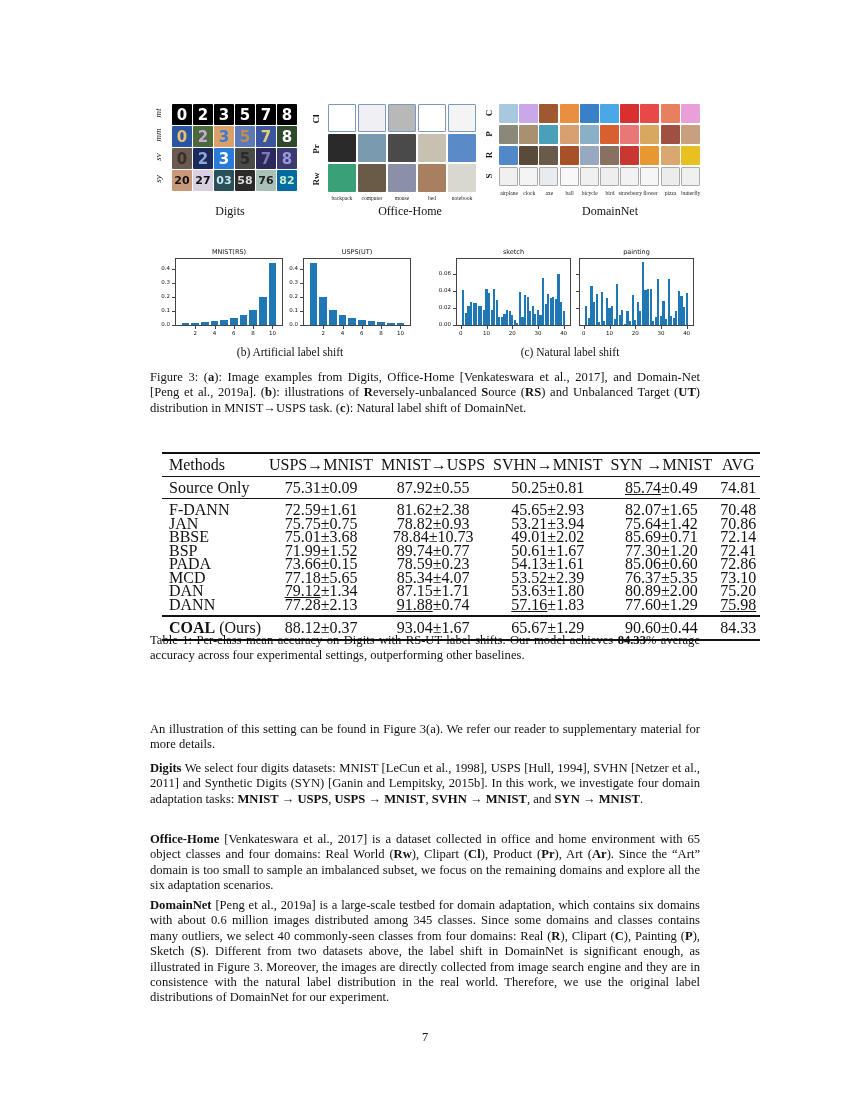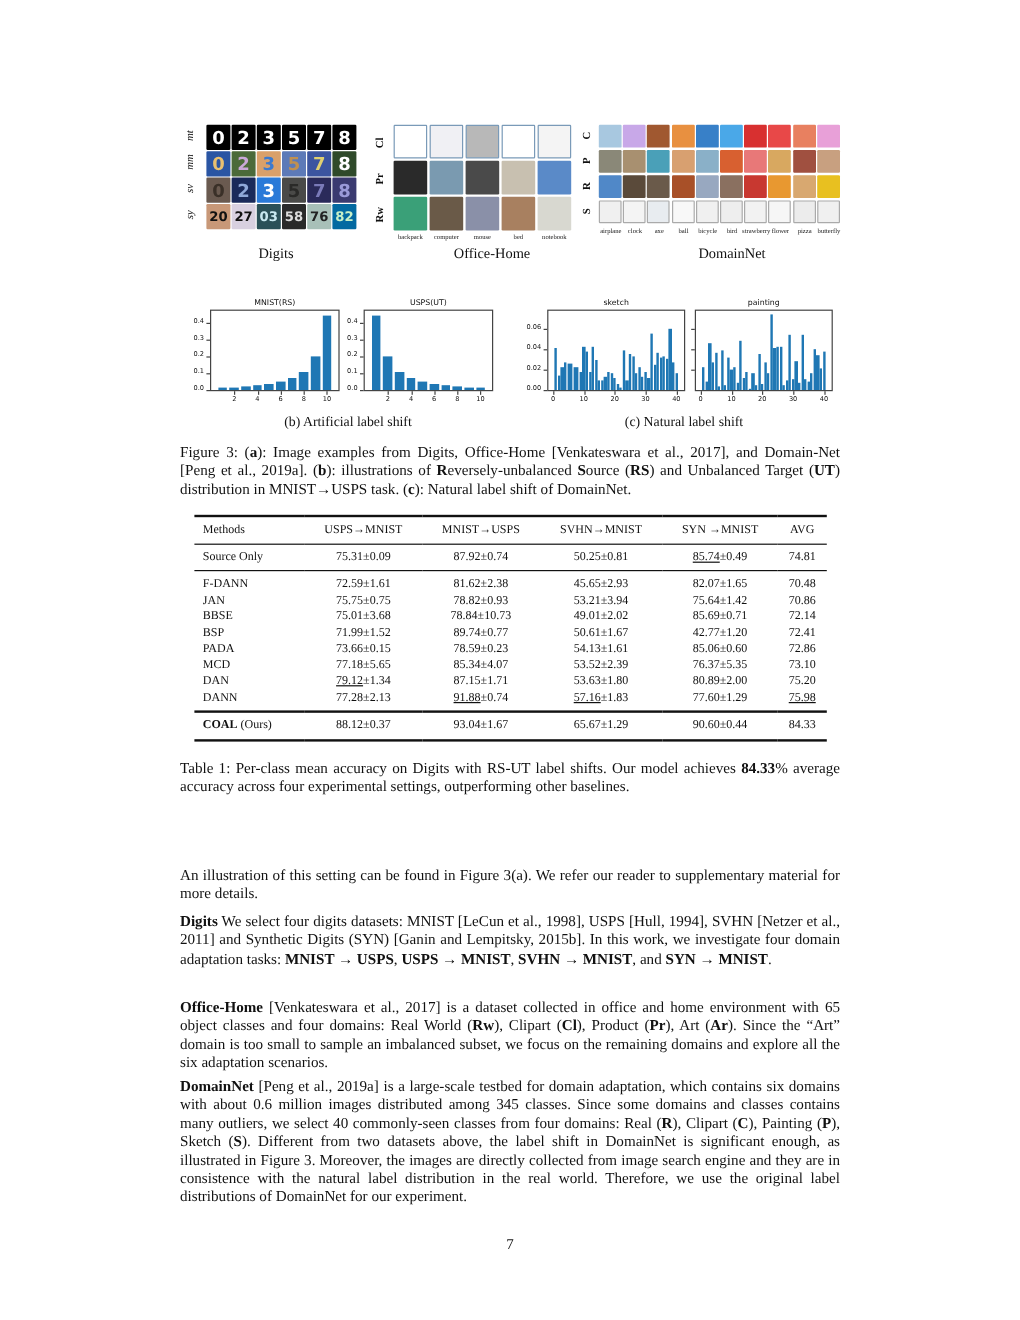--- a/index.html
+++ b/index.html
@@ -27,21 +27,21 @@
   .ytick { position: absolute; font-size: 5.5px; text-align: right; width: 22px; }
   .xtick { position: absolute; font-size: 5.5px; text-align: center; width: 16px; }
   .tickmark-y { position: absolute; width: 3px; height: 1px; background: #444; }
   .tickmark-x { position: absolute; width: 1px; height: 3px; background: #444; }
 
   
   .para { position: absolute; left: 150px; width: 550px; font-size: 12.6px; line-height: 15.4px; text-align: justify; }
   .para b { font-weight: bold; }
 
   
-  .tbl { position: absolute; left: 162px; top: 429px; width: 527px; border-collapse: collapse; font-size: 10px; }
+  .tbl { position: absolute; left: 162px; top: 452px; width: 527px; border-collapse: collapse; font-size: 16px; }
   .tbl td, .tbl th { font-weight: normal; padding: 0 4px; height: 13.5px; line-height: 13.5px; white-space: nowrap; }
   .tbl th { height: 22px; line-height: 22px; }
   .tbl td.m, .tbl th.m { text-align: left; padding-left: 7px; }
   .tbl td.c, .tbl th.c { text-align: center; }
   .tbl tr.top th { border-top: 2px solid #111; }
   .tbl tr.hdr-end th { border-bottom: 1px solid #111; }
   .tbl tr.src td { height: 21px; line-height: 21px; border-bottom: 1px solid #111; }
   .tbl tr.first td { padding-top: 4px; }
   .tbl tr.last td { padding-bottom: 4px; }
   .tbl tr.ours td { height: 22px; line-height: 22px; border-top: 2px solid #111; border-bottom: 2px solid #111; }
@@ -428,21 +428,21 @@
     <th class="m">Methods</th>
     <th class="c">USPS→MNIST</th>
     <th class="c">MNIST→USPS</th>
     <th class="c">SVHN→MNIST</th>
     <th class="c">SYN →MNIST</th>
     <th class="c">AVG</th>
   </tr>
   <tr class="src">
     <td class="m">Source Only</td>
     <td class="c">75.31±0.09</td>
-    <td class="c">87.92±0.74</td>
+    <td class="c">87.92±0.55</td>
     <td class="c">50.25±0.81</td>
     <td class="c"><span class="u">85.74</span><span>±0.49</span></td>
     <td class="c">74.81</td>
   </tr>
   </tbody>
     <tbody id="tbl-body">
       <tr class="first">
         <td class="m">F-DANN</td>
         <td class="c"><span>72.59</span><span>±1.61</span></td>
         <td class="c"><span>81.62</span><span>±2.38</span></td>
@@ -464,21 +464,21 @@
         <td class="c"><span>78.84</span><span>±10.73</span></td>
         <td class="c"><span>49.01</span><span>±2.02</span></td>
         <td class="c">85.69±0.71</td>
         <td class="c"><span>72.14</span></td>
       </tr>
       <tr>
         <td class="m">BSP</td>
         <td class="c"><span>71.99</span><span>±1.52</span></td>
         <td class="c"><span>89.74</span><span>±0.77</span></td>
         <td class="c"><span>50.61</span><span>±1.67</span></td>
-        <td class="c">42.77±1.20</td>
+        <td class="c">77.30±1.20</td>
         <td class="c"><span>72.41</span></td>
       </tr>
       <tr>
         <td class="m">PADA</td>
         <td class="c"><span>73.66</span><span>±0.15</span></td>
         <td class="c"><span>78.59</span><span>±0.23</span></td>
         <td class="c"><span>54.13</span><span>±1.61</span></td>
         <td class="c">85.06±0.60</td>
         <td class="c"><span>72.86</span></td>
       </tr>

